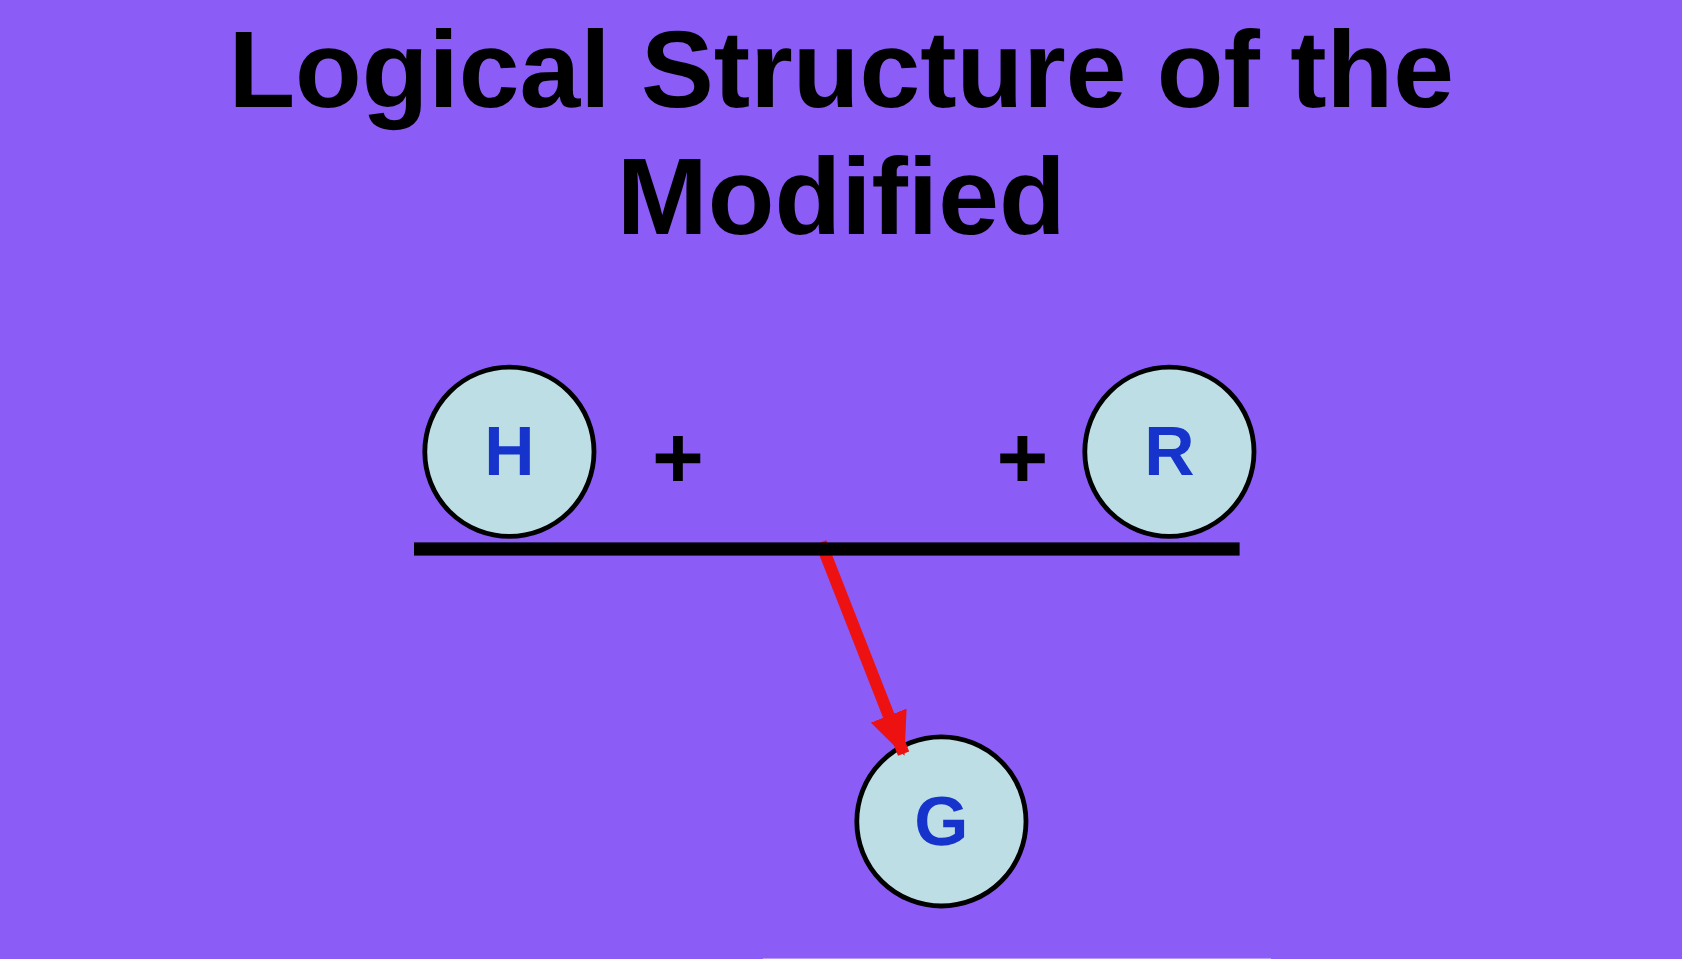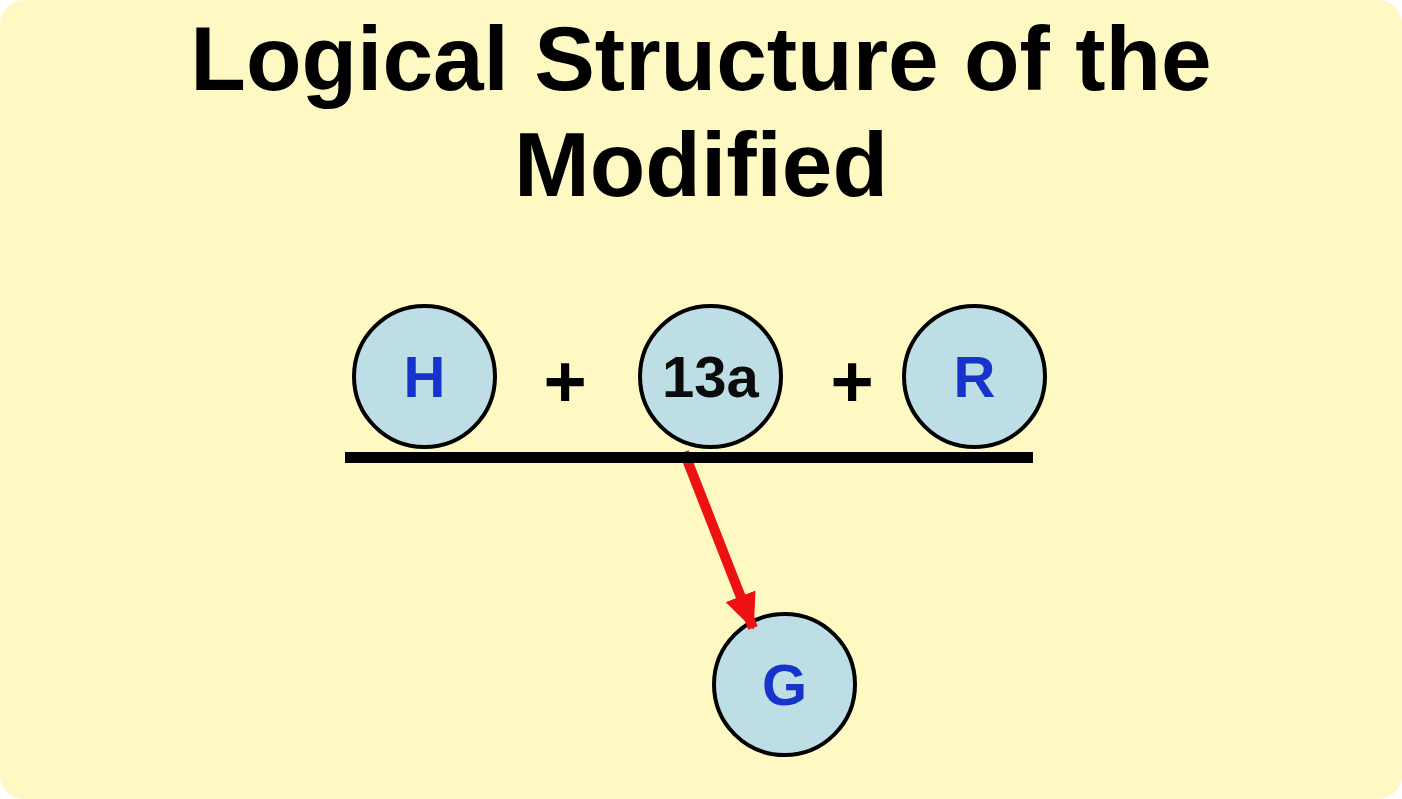--- a/index.html
+++ b/index.html
@@ -4,24 +4,23 @@
 <style>
   html, body {
     margin: 0;
     padding: 0;
     background: #ffffff;
   }
   .page {
     position: relative;
     width: 1402px;
     height: 799px;
-    background: #fef9c3;
+    background: #8b5cf6;
     overflow: hidden;
     font-family: "Liberation Sans", sans-serif;
-    border-radius: 24px;
   }
   .title {
     position: absolute;
     top: 6px;
     left: 0;
     width: 1402px;
     margin: 0;
     text-align: center;
     font-size: 91px;
     line-height: 106px;
@@ -86,23 +85,20 @@
   <h1 class="title">
     <span>Logical Structure of the Modified</span><br>
   </h1>
 
   <div class="node node-h">
     <span class="node-label" style="color: rgb(22, 52, 203);">H</span>
   </div>
 
   <div class="op op-1">+</div>
 
-  <div class="node node-13a">
-    <span class="node-label" style="color: rgb(11, 11, 11);">13a</span>
-  </div>
 
   <div class="op op-2">+</div>
 
   <div class="node node-r">
     <span class="node-label" style="color: rgb(22, 52, 203);">R</span>
   </div>
 
   <div class="node node-g">
     <span class="node-label" style="color: rgb(22, 52, 203);">G</span>
   </div>

